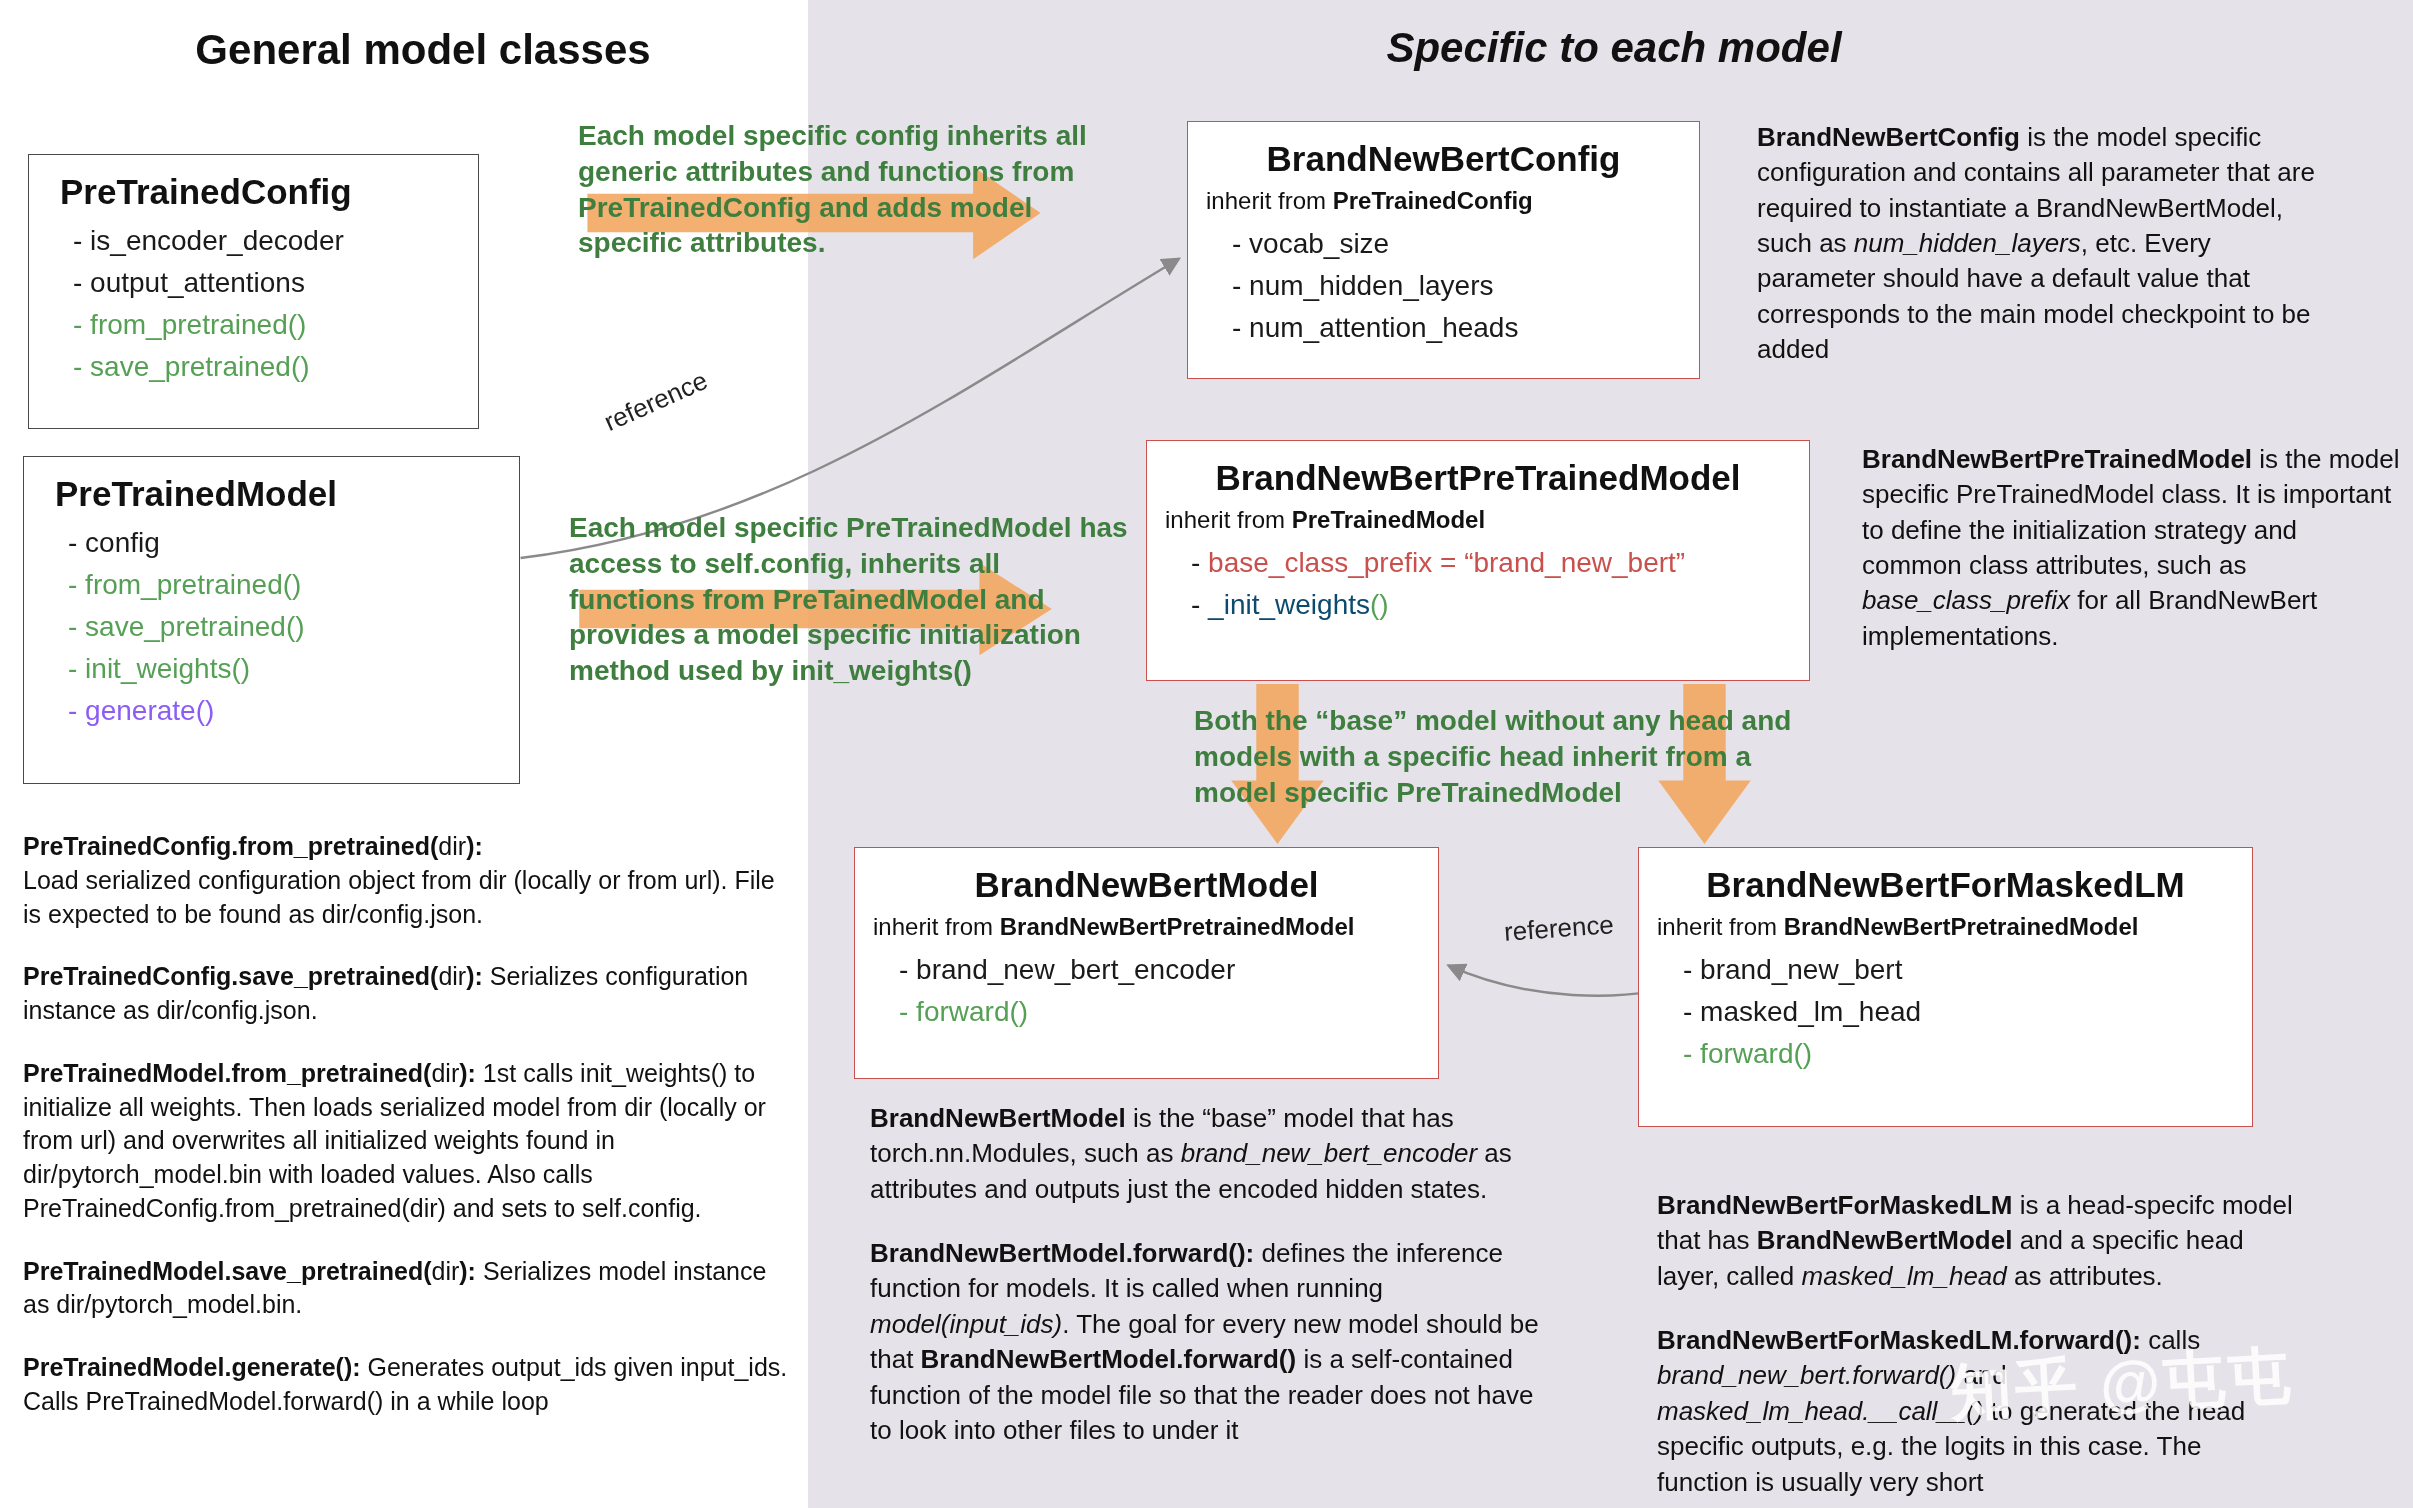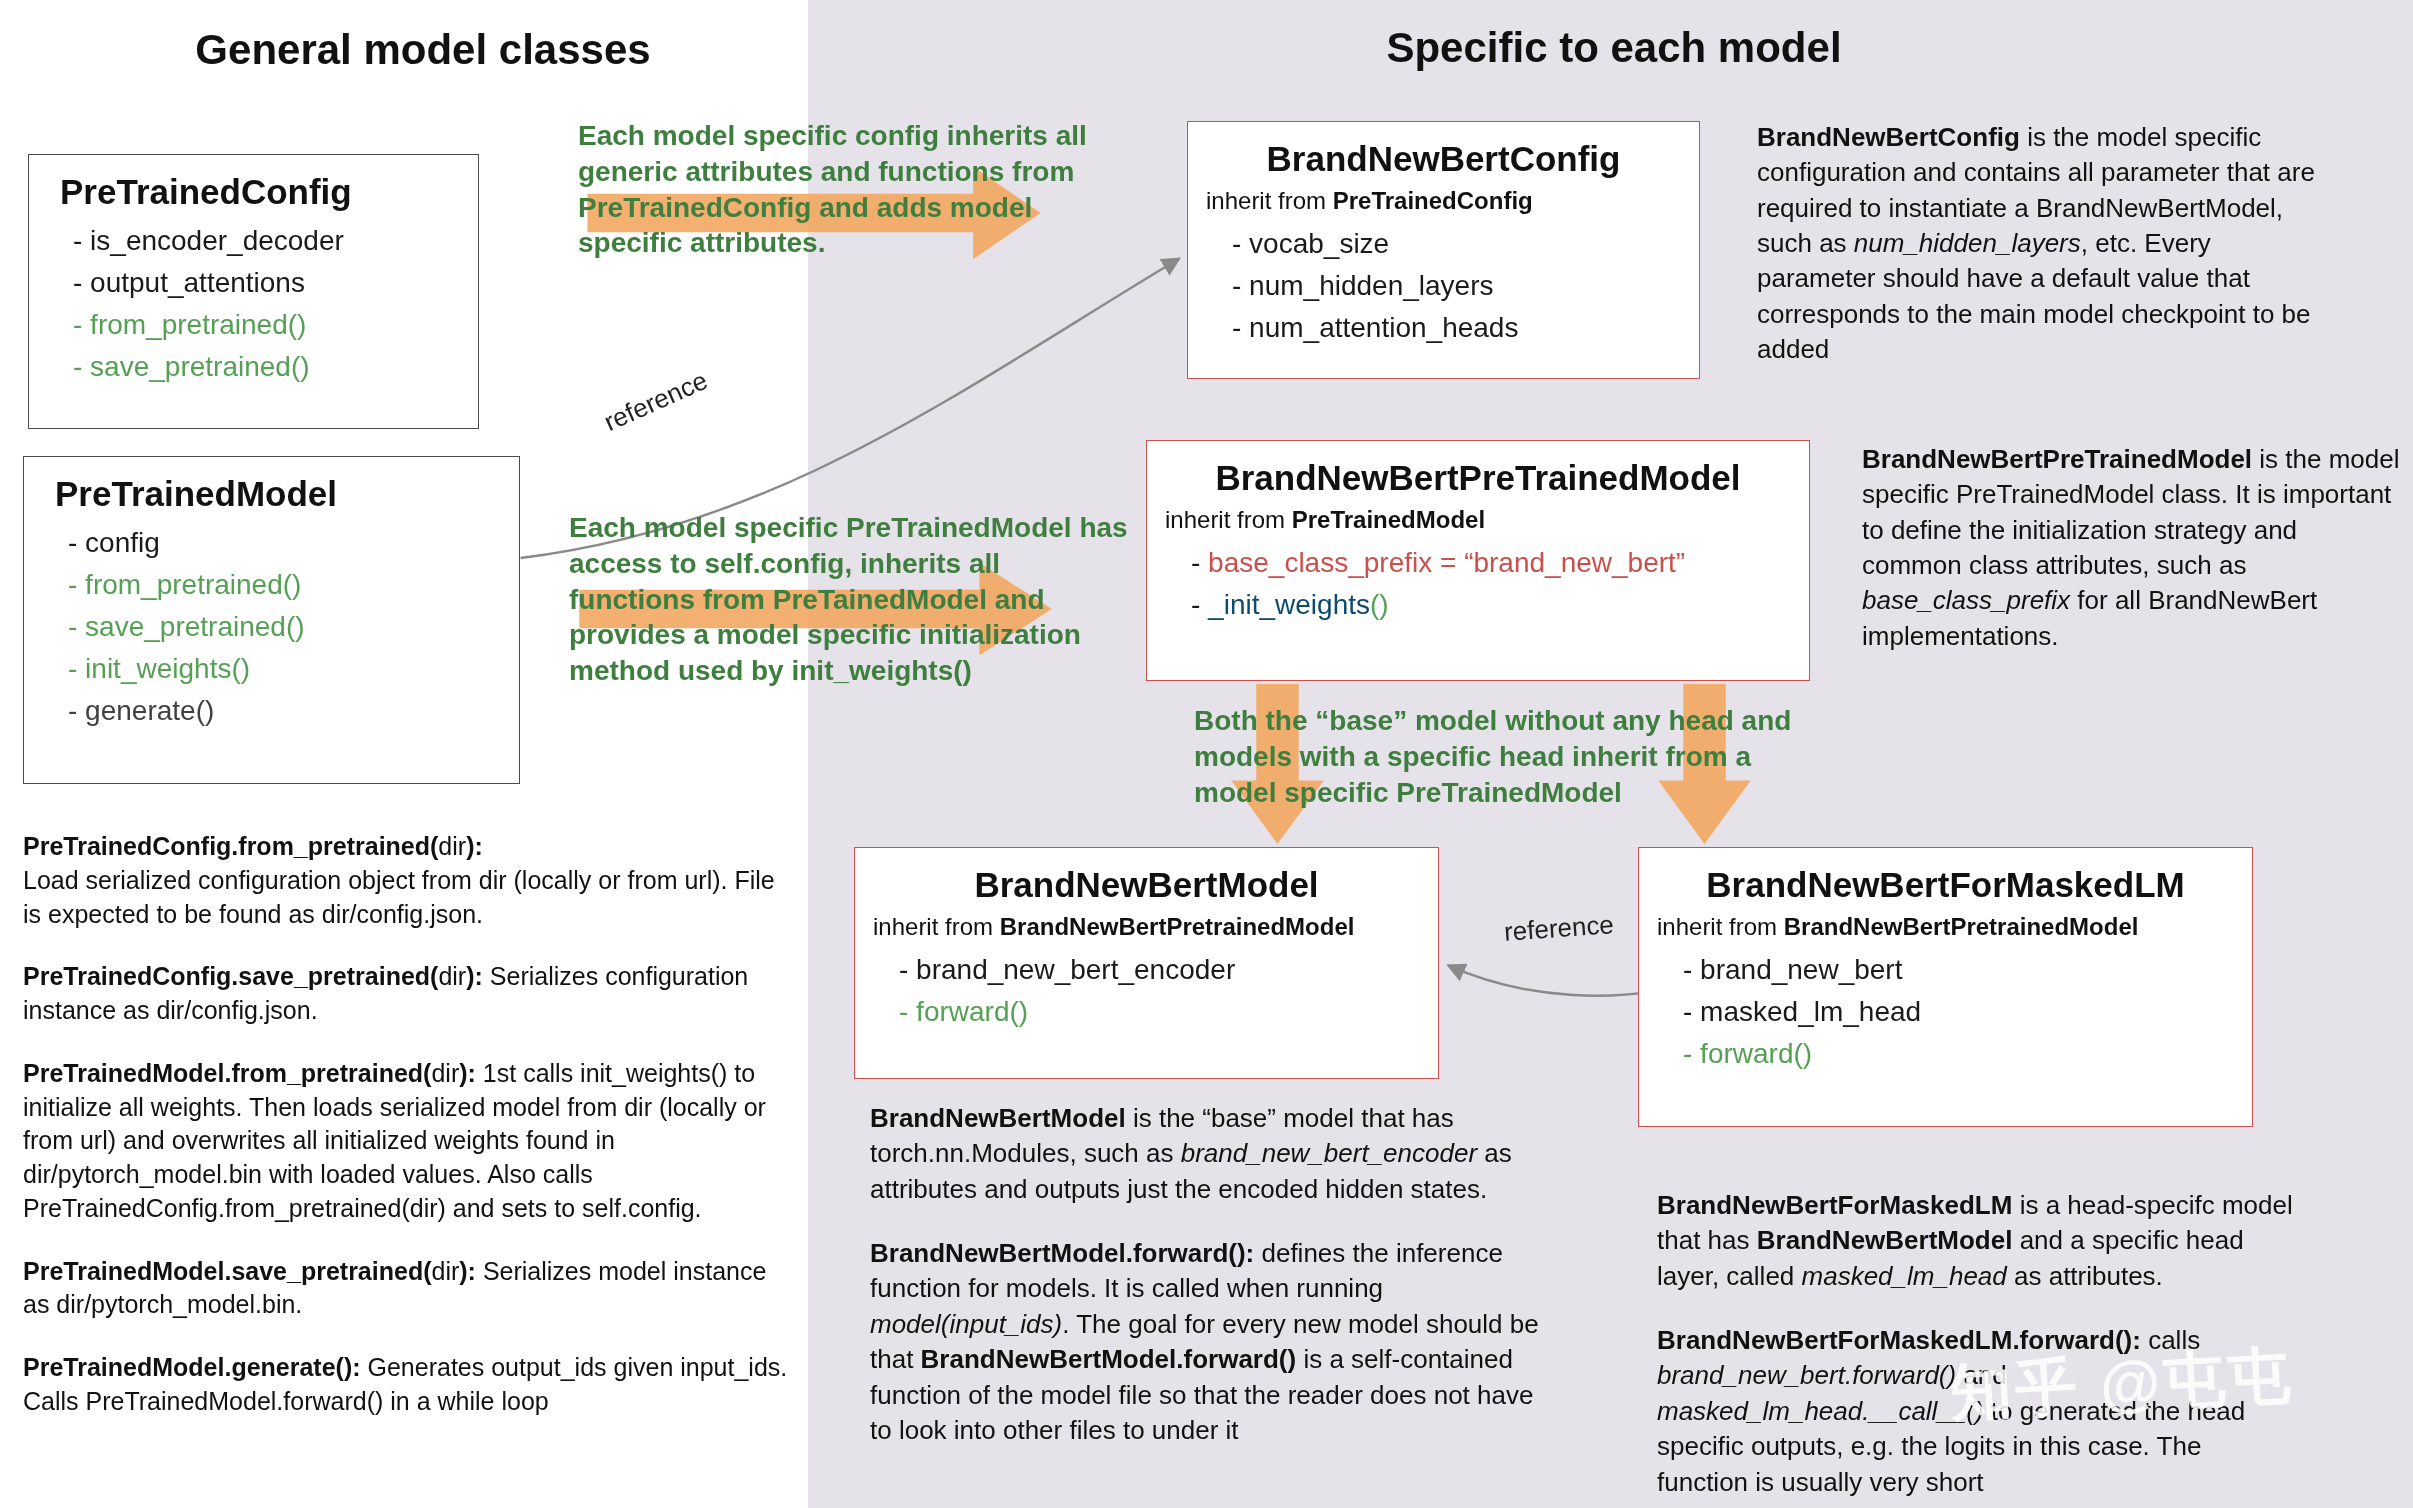--- a/index.html
+++ b/index.html
@@ -26,21 +26,21 @@
                color:rgba(255,255,255,0.85); z-index:6; transform:rotate(-3deg); letter-spacing:2.9px; white-space:nowrap; }
 </style>
 </head>
 <body>
 
 <div class="canvas">
 
   <div class="right-bg"></div>
 
   <div class="section-title" style="left:85px; top:26px; width:676px;">General model classes</div>
-  <div class="section-title" style="left:1276px; top:24px; width:676px;">Specific to each model</div>
+  <div class="section-title" style="left:1276px; top:24px; width:676px;font-style:italic;">Specific to each model</div>
 
   <svg class="orange-arrow" style="left:587px; top:159px;" width="454" height="108" viewBox="0 0 470 112">
     <polygon points="0,36 400,36 400,8 470,56 400,104 400,76 0,76" fill="#f2a761" opacity="0.9"></polygon>
   </svg>
   <svg class="orange-arrow" style="left:579px; top:555px;" width="473" height="108" viewBox="0 0 490 112">
     <polygon points="0,36 415,36 415,8 490,56 415,104 415,76 0,76" fill="#f2a761" opacity="0.9"></polygon>
   </svg>
   <svg class="orange-arrow" style="left:1231px; top:684px;" width="93" height="160" viewBox="0 0 96 166">
     <polygon points="26,0 70,0 70,100 96,100 48,166 0,100 26,100" fill="#f2a761" opacity="0.9"></polygon>
   </svg>
@@ -68,21 +68,21 @@
       </div>
   </div>
 
   <div class="box" style="left:23px; top:456px; width:497px; height:328px;">
     <div class="box-title">PreTrainedModel</div>
     <div class="box-items">
         <div class="box-item"><span>- config</span></div>
         <div class="box-item"><span style="color: rgb(85, 160, 85);">- from_pretrained()</span></div>
         <div class="box-item"><span style="color: rgb(85, 160, 85);">- save_pretrained()</span></div>
         <div class="box-item"><span style="color: rgb(85, 160, 85);">- init_weights()</span></div>
-        <div class="box-item"><span style="color: #404040; margin-top: 36px;">- generate()</span></div>
+        <div class="box-item"><span style="color: #8b5cf6; margin-top: 36px;">- generate()</span></div>
       </div>
   </div>
 
   <div class="box red" style="left:1187px; top:121px; width:513px; height:258px;">
     <div class="box-title">BrandNewBertConfig</div>
     <div class="box-subtitle"><span>inherit from </span><span style="font-weight: bold;">PreTrainedConfig</span></div>
     <div class="box-items">
         <div class="box-item"><span>- vocab_size</span></div>
         <div class="box-item"><span>- num_hidden_layers</span></div>
         <div class="box-item"><span>- num_attention_heads</span></div>

